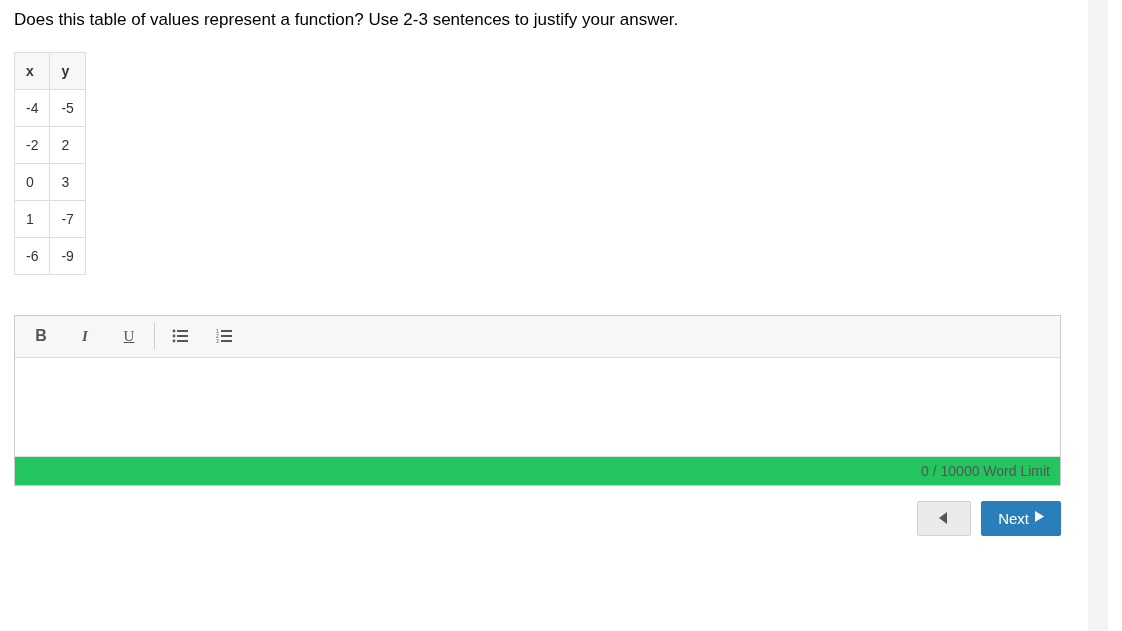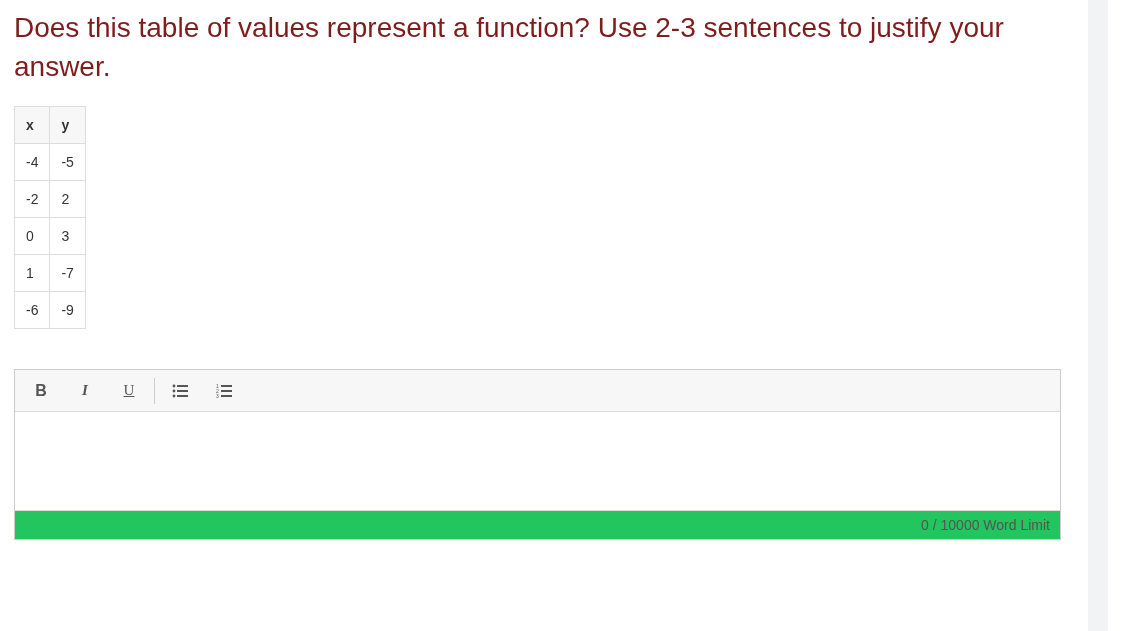--- a/index.html
+++ b/index.html
@@ -22,22 +22,22 @@
   }
   .right-gutter {
     position: absolute;
     top: 0;
     right: 14px;
     width: 20px;
     height: 631px;
     background: #f1f3f5;
   }
   .question-text {
-    font-size: 28px;
-    color: #7f1d1d;
+    font-size: 17px;
+    color: #000000;
     font-weight: 400;
     line-height: 1.4;
     margin-bottom: 20px;
   }
   table.data-table {
     border-collapse: collapse;
     margin-bottom: 40px;
     font-size: 14px;
   }
   table.data-table th,
@@ -213,14 +213,29 @@
           <rect x="5" y="6" width="11" height="2" fill="#555"></rect>
           <text x="0" y="14" font-size="5" fill="#555" font-family="Arial">3</text>
           <rect x="5" y="11" width="11" height="2" fill="#555"></rect>
         </svg>
       </div>
     </div>
     <div class="editor-area" contenteditable="true" style=""></div>
     <div class="editor-footer">0 / 10000 Word Limit</div>
   </div>
 
+  <div class="nav-row">
+    <div class="btn btn-prev">
+      <svg width="10" height="12" viewBox="0 0 10 12">
+        <polygon points="8,0 8,12 0,6" fill="#555"></polygon>
+      </svg>
+    </div>
+    <div class="btn btn-next">
+      <span>Next</span>
+      <span class="arrow">
+        <svg width="9" height="11" viewBox="0 0 9 11">
+          <polygon points="0,0 0,11 9,5.5" fill="#fff"></polygon>
+        </svg>
+      </span>
+    </div>
+  </div>
 
 </div>
 
 </body></html>

